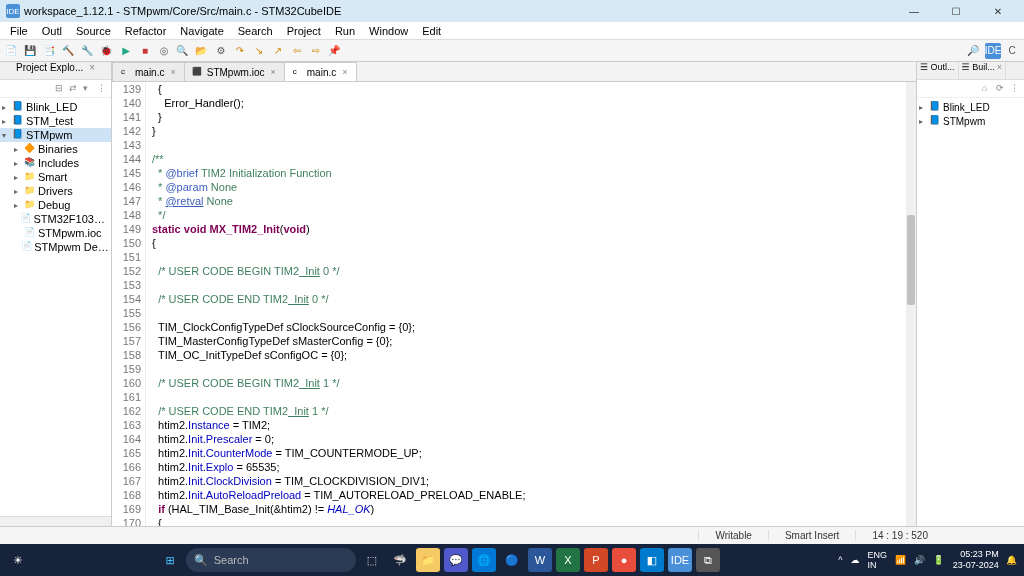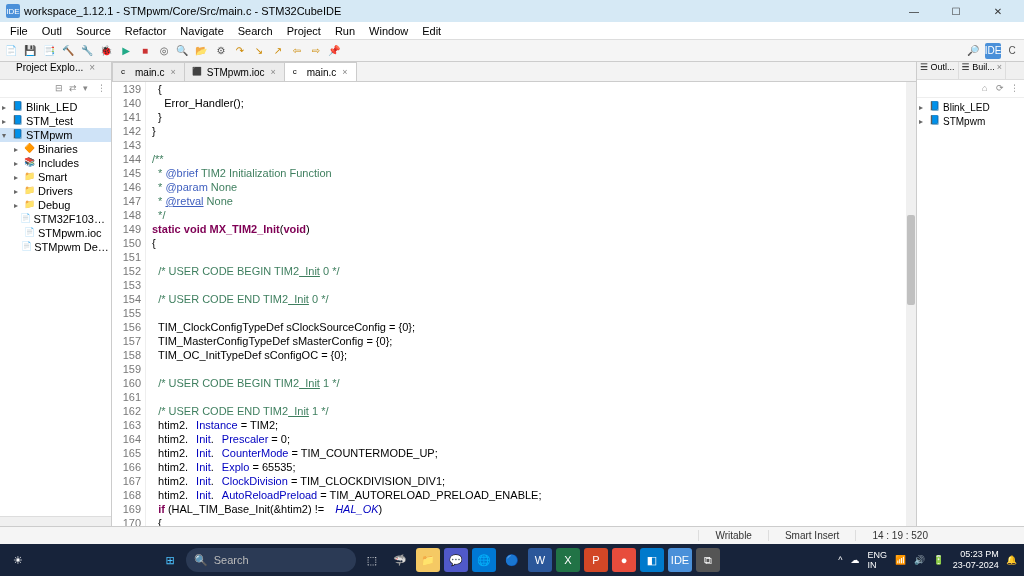--- a/index.html
+++ b/index.html
@@ -32,21 +32,21 @@
 .tabs-row { height: 20px; background: #f3f3f3; border-bottom: 1px solid #ccc; display: flex; align-items: flex-end; }
 .tab { height: 19px; padding: 0 8px; display: flex; align-items: center; gap: 4px; border: 1px solid #ccc; border-bottom: none; background: #ececec; font-size: 10px; margin-right: -1px; }
 .tab.active { background: #fff; }
 .tab .tab-icon { width: 10px; height: 10px; font-size: 8px; }
 .tab .tab-x { font-size: 9px; color: #888; margin-left: 2px; }
 .code-scroll { flex: 1; display: flex; overflow: hidden; position: relative; font-family: Consolas, monospace; font-size: 11px; line-height: 14px; }
 .gutter { width: 34px; background: #fff; color: #787878; text-align: right; padding-right: 4px; border-right: 1px solid #eee; }
 .code-body { flex: 1; white-space: pre; color: #000; padding-left: 6px; overflow: hidden; }
 .code-body .k { color: #7f0055; font-weight: bold; }
 .code-body .c { color: #3f7f5f; }
-.code-body .f { color: #0000c0; margin-left: 8px; }
+.code-body .f { color: #0000c0; }
 .code-body .t { color: #3f5fbf; }
 .code-body .u { text-decoration: underline; }
 .vscroll { position: absolute; right: 0; top: 0; width: 10px; height: 100%; background: #f0f0f0; }
 .vscroll-thumb { position: absolute; left: 1px; width: 8px; background: #c0c0c0; border-radius: 2px; }
 .right-panel { width: 108px; background: #fff; border-left: 1px solid #ccc; display: flex; flex-direction: column; font-size: 10px; }
 .right-tabs { height: 18px; display: flex; align-items: center; background: #f0f0f0; border-bottom: 1px solid #ddd; font-size: 9px; }
 .right-tab { padding: 0 3px; height: 17px; display: flex; align-items: flex-start; border-right: 1px solid #ddd; }
 .right-tab .rx { color: #888; margin-left: 2px; }
 .statusbar { height: 18px; background: #f5f5f5; border-top: 1px solid #ccc; display: flex; align-items: center; font-size: 10px; color: #333; }
 .status-cell { padding: 0 16px; border-left: 1px solid #ddd; }

